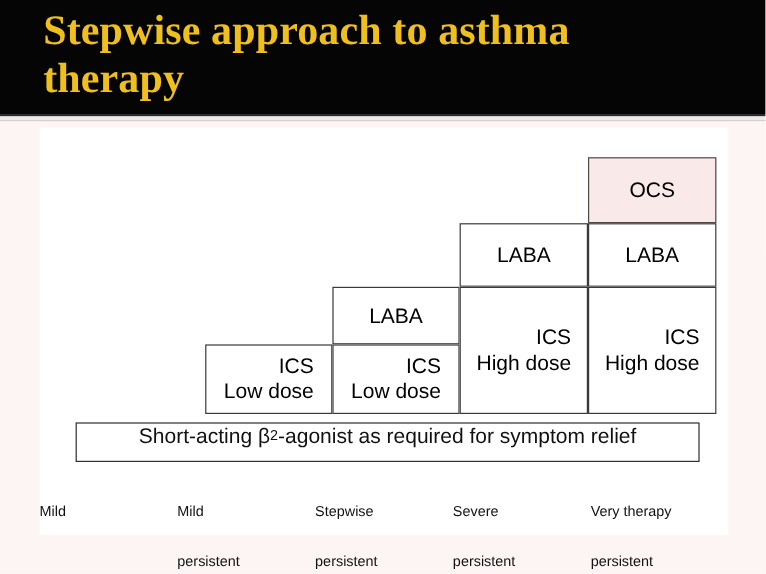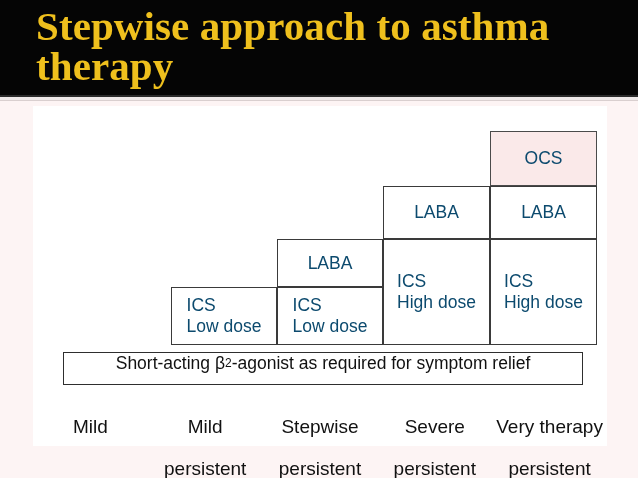--- a/index.html
+++ b/index.html
@@ -24,21 +24,21 @@
     left: 0; top: 0;
     width: 638px; height: 95px;
     background: #050505;
   }
   #title-text {
     position: absolute;
     left: 36px; top: 6px;
     width: 560px;
     font-family: "Liberation Serif", serif;
     font-weight: bold;
-    font-size: 41px;
+    font-size: 35px;
     line-height: 40px;
     letter-spacing: 0.1px;
     color: #efc01d;
     white-space: pre-line;
   }
   #title-rule-dark {
     position: absolute;
     left: 0; top: 95px;
     width: 638px; height: 2px;
     background: #2b2b2b;
@@ -68,24 +68,24 @@
   #diagram {
     position: absolute;
     left: 0px; top: 0px;
     width: 574px; height: 340px;
   }
   .cell {
     position: absolute;
     box-sizing: border-box;
     border: 1.6px solid #3a3a3a;
     background: #ffffff;
-    color: #0c4a6e;
+    color: #000000;
     font-size: 17.5px;
     line-height: 21px;
-    text-align: left;
+    text-align: right;
     white-space: pre-line;
     display: flex;
     align-items: center;
     justify-content: center;
   }
   .cell.ocs {
     background: #fae9e9;
     border-color: #4a4a4a;
   }
   .cell.tall-label {
@@ -114,22 +114,21 @@
 
   
   #severity-row {
     position: absolute;
     left: 0px; top: 289px;
     width: 574px; height: 50px;
     display: flex;
   }
   .severity {
     flex: 1 1 0;
-    text-align: center;
-    font-size: 19px;
+    font-size: 12px;
     line-height: 21px;
     color: #111111;
     white-space: pre-line;
     font-weight: normal;
   }
 </style>
 </head>
 <body>
 
 <div id="slide">

